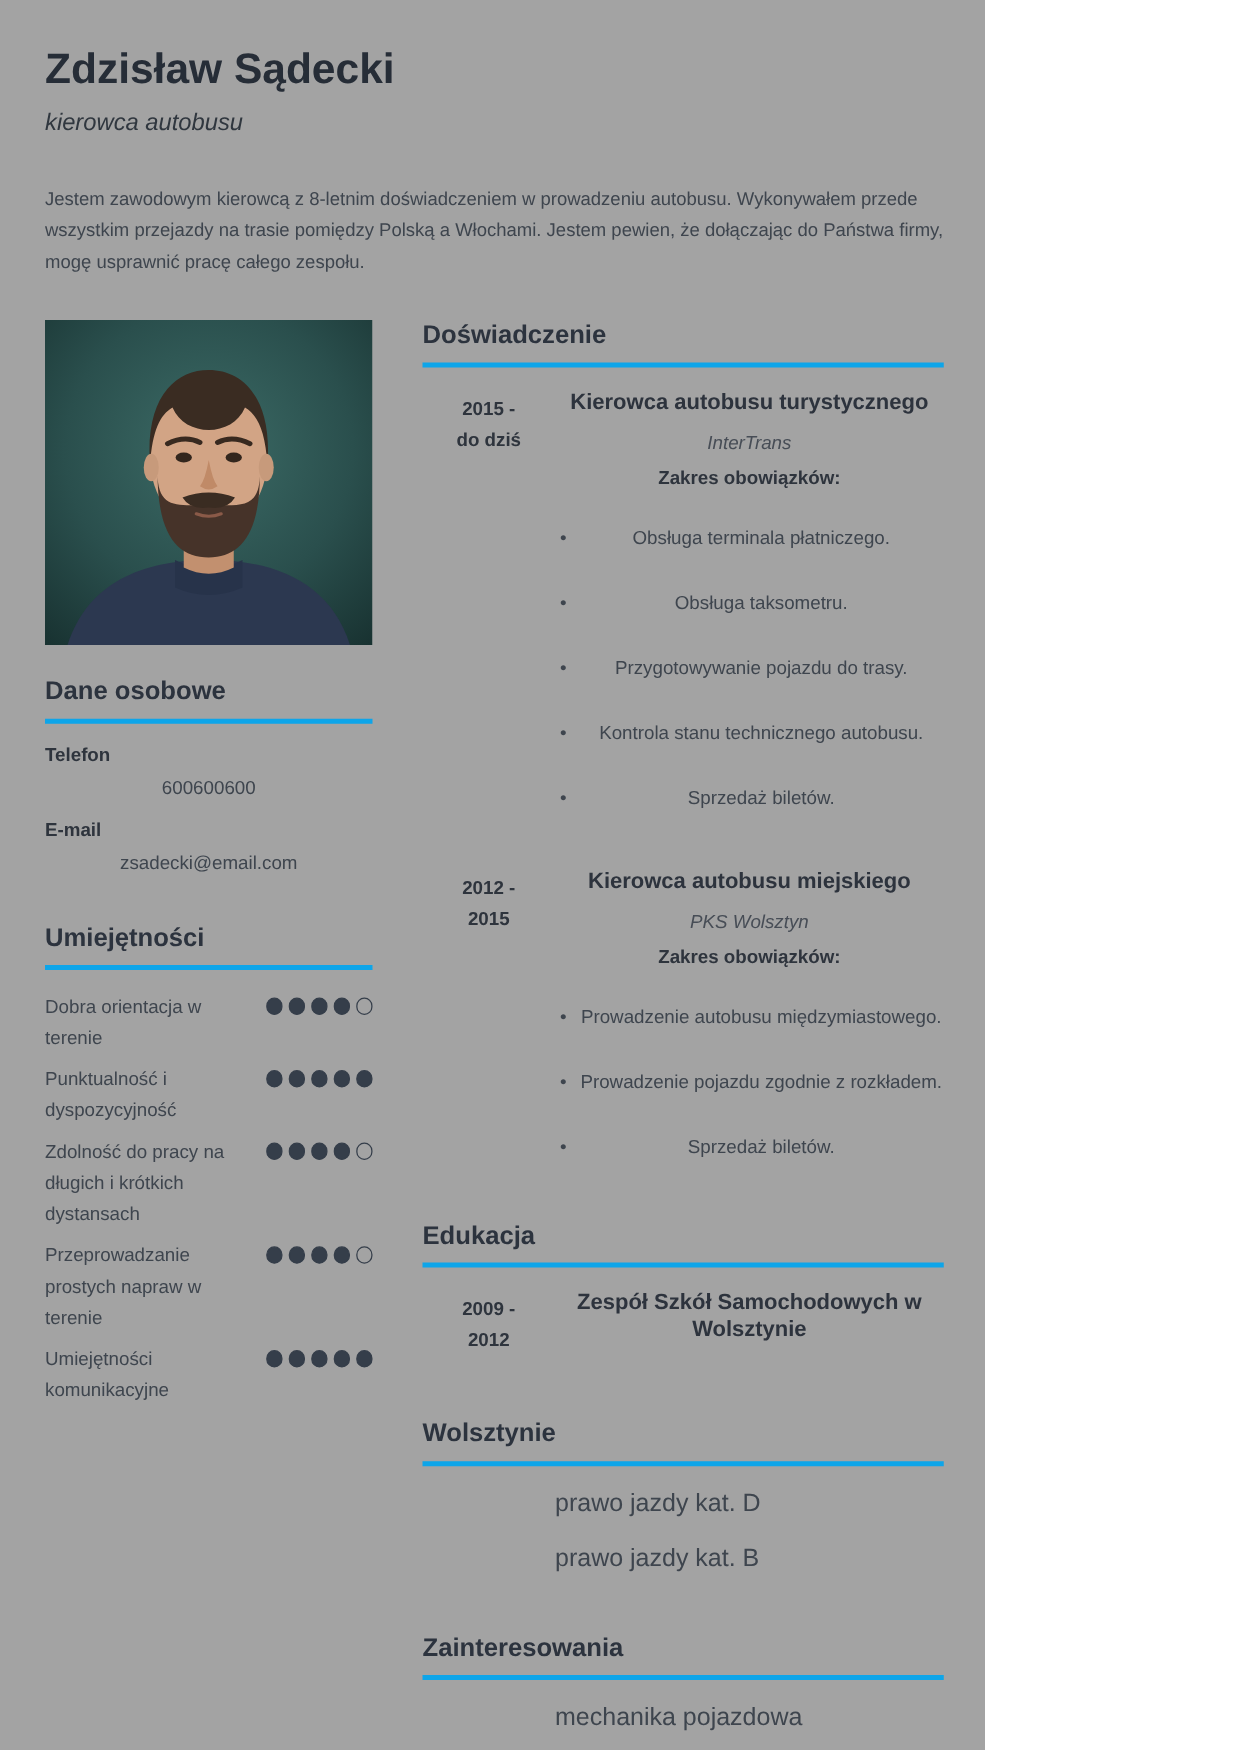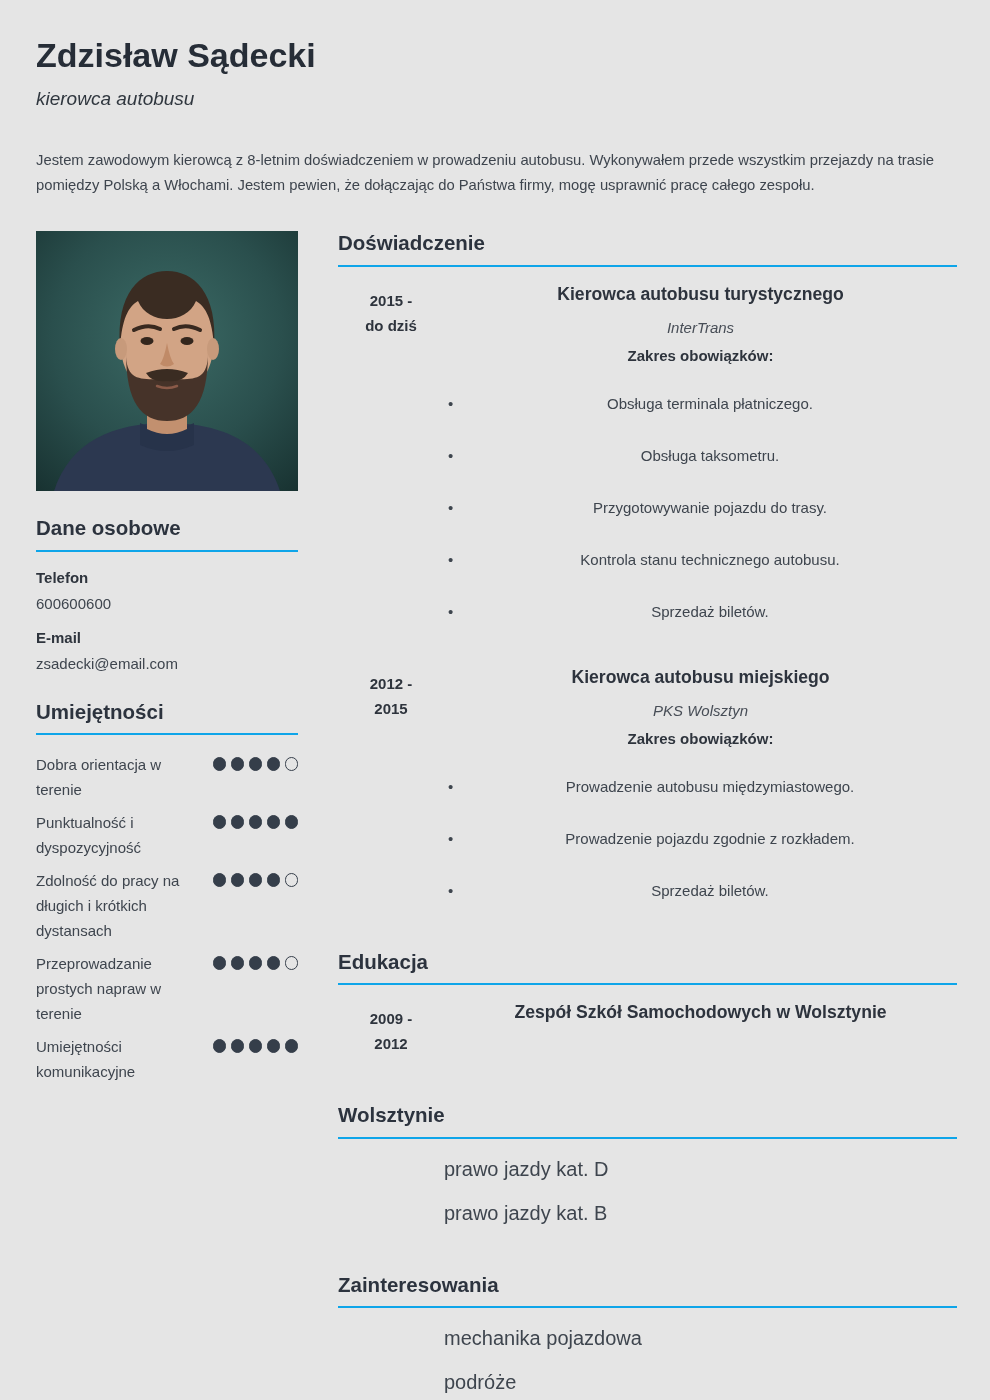--- a/index.html
+++ b/index.html
@@ -1,22 +1,22 @@
 <!DOCTYPE html>
 <html><head>
 <meta charset="utf-8">
 <style>
   * { box-sizing: border-box; }
   html, body { margin: 0; padding: 0; background: #ffffff; }
   body { font-family: "Liberation Sans", sans-serif; color: #3e454e; }
 
   .page {
-    width: 990px;
+    width: 788px;
     height: 1400px;
-    background: #e5e5e5;
+    background: #a3a3a3;
     padding: 36px 33px 0 36px;
     position: relative;
     overflow: hidden;
   }
 
   
   .name {
     font-size: 34px;
     font-weight: bold;
     color: #262d37;
@@ -42,42 +42,43 @@
   .col-left { flex: 0 0 262px; width: 262px; }
   .col-right { flex: 1; min-width: 0; }
 
   .photo-frame { width: 262px; height: 260px; margin-bottom: 25px; }
   .photo-frame svg { display: block; width: 262px; height: 260px; }
 
   .section-heading {
     font-size: 20.5px;
     font-weight: bold;
     color: #2c333e;
-    border-bottom: 2px solid #0ea5e9;
+    border-bottom: 4px solid #0ea5e9;
     padding-bottom: 9px;
     margin: 0 0 17px 0;
     line-height: 1.2;
   }
 
   
   .contact-block { margin-bottom: 11px; }
   .contact-label {
     font-size: 15px;
     font-weight: bold;
     color: #2e343d;
     margin: 15px 0 9px 0;
   }
   .contact-value {
     font-size: 15px;
     color: #3e454e;
     margin: 0 0 17px 0;
-  }
-
-  
-  .skills-heading { margin-top: 28px; }
+    text-align: center;
+  }
+
+  
+  .skills-heading { margin-top: 40px; }
   .skill-row {
     display: flex;
     justify-content: space-between;
     align-items: flex-start;
     margin-bottom: 8px;
   }
   .skill-label {
     font-size: 15px;
     line-height: 25px;
     color: #3e454e;

